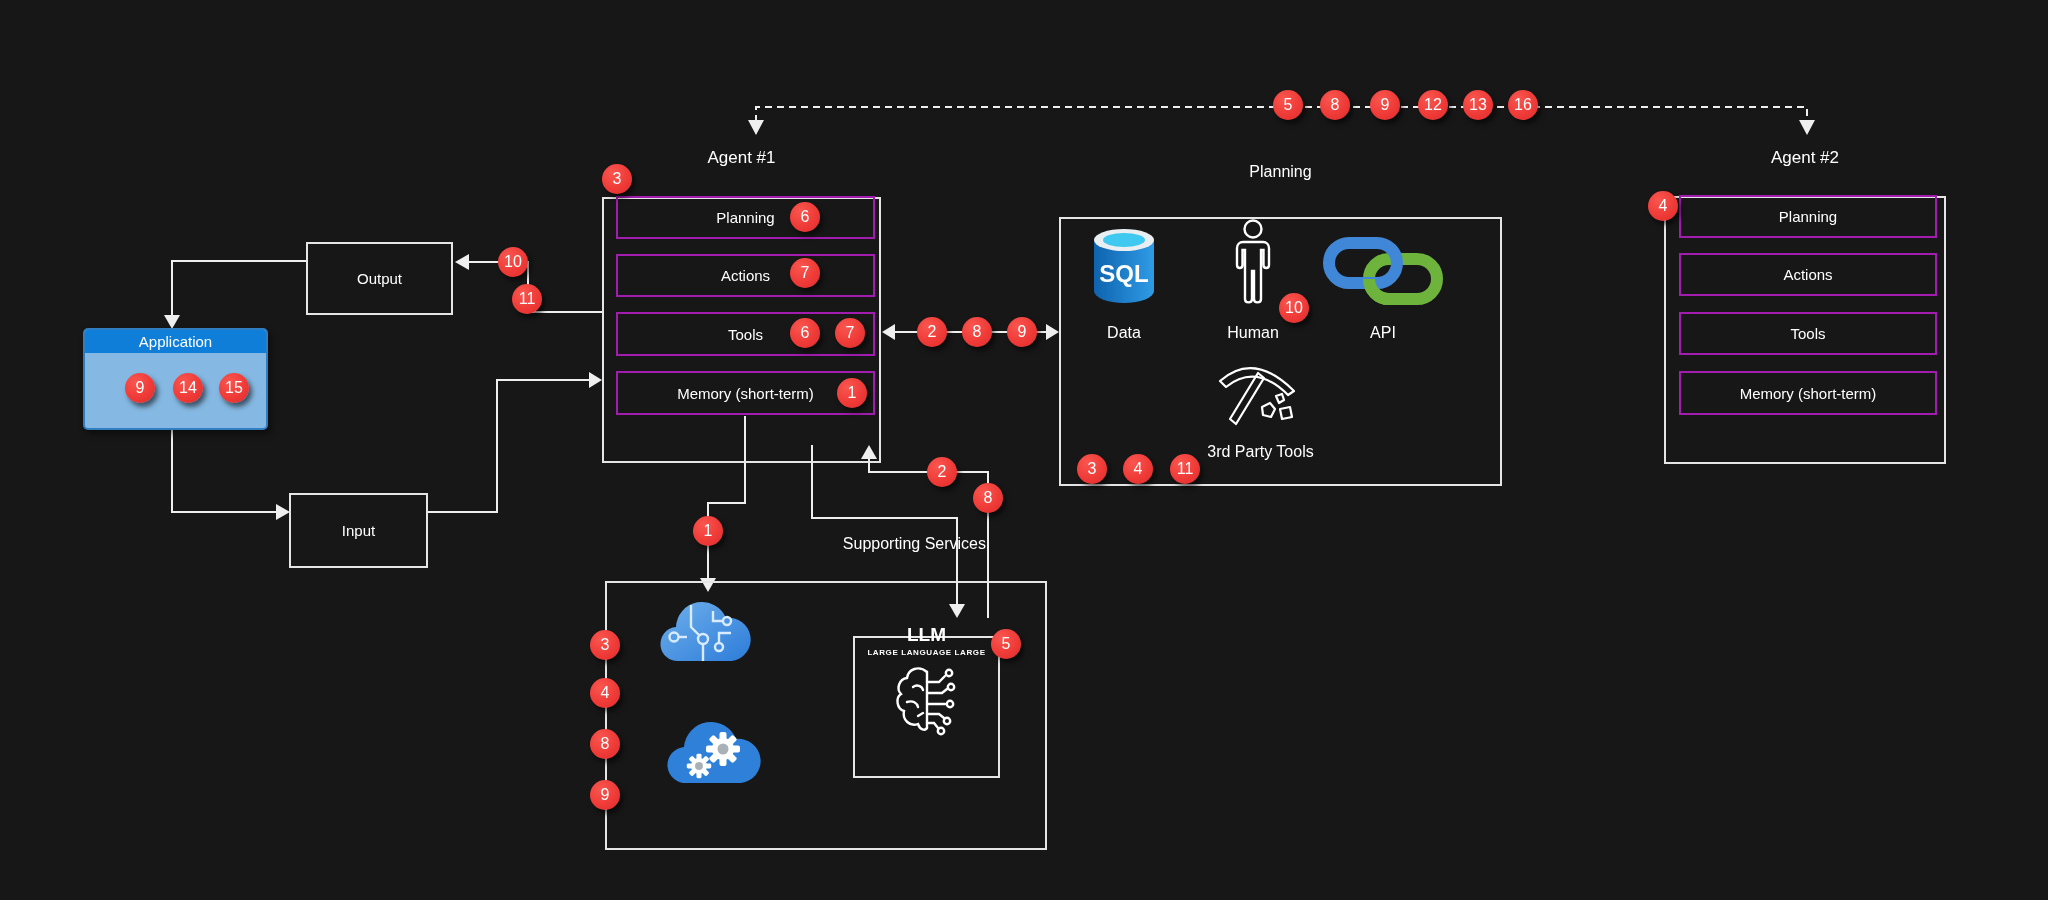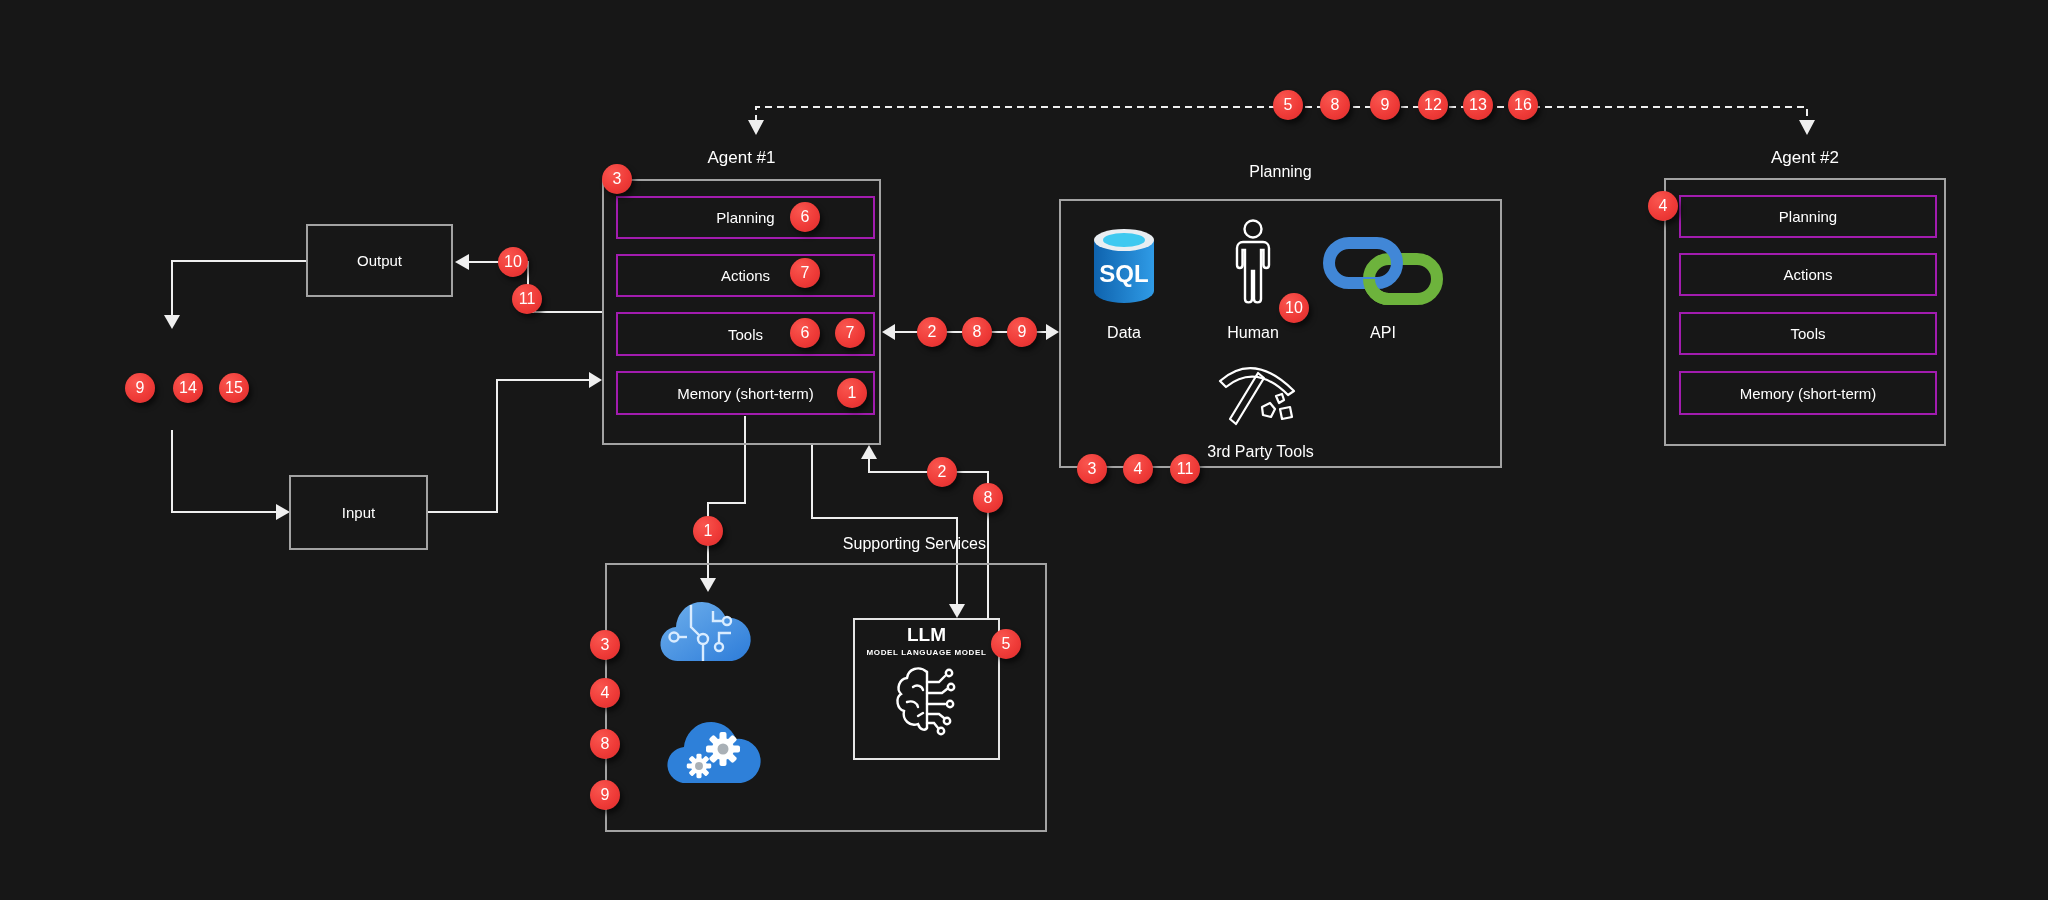--- a/index.html
+++ b/index.html
@@ -4,23 +4,23 @@
 <style>
   html,body{margin:0;padding:0;background:#0d0d0d;}
   .stage{
     position:relative;width:2048px;height:900px;overflow:hidden;
     background:#171717;color:#fff;
     font-family:"Liberation Sans", sans-serif;
   }
   .abs{position:absolute;}
   svg.wires{position:absolute;left:0;top:0;}
   .box{
-    position:absolute;border:2px solid #a3a3a3;box-sizing:border-box;
-    display:flex;align-items:center;justify-content:center;
-    font-size:15px;color:#fff;background:transparent;
+    position:absolute;border:2px solid #e5e5e5;box-sizing:border-box;
+    display:flex;align-items:center;justify-content:center;
+    font-size:15px;color:#fff;background:transparent;margin-top:18px;
   }
   .rowbox{
     position:absolute;border:2px solid #a21caf;box-sizing:border-box;
     display:flex;align-items:center;justify-content:center;
     font-size:15px;color:#fff;
   }
   .title{
     position:absolute;text-align:center;font-size:17px;color:#fff;
   }
   .badge{
@@ -70,20 +70,23 @@
       <polygon points="895,324 895,340 882,332"></polygon>
       <polygon points="1046,324 1046,340 1059,332"></polygon>
       <polygon points="700,578 716,578 708,592"></polygon>
       <polygon points="949,604 965,604 957,618"></polygon>
       <polygon points="861,459 877,459 869,445"></polygon>
     </g>
   </svg>
 
   <div class="box" style="left:306px;top:224px;width:147px;height:73px">Output</div>
 
+  <div class="app">
+    <div class="app-header">Application</div>
+  </div>
 
   <div class="box" style="left:289px;top:475px;width:139px;height:75px">Input</div>
 
   <div class="title" style="left:602px;top:148px;width:279px">Agent #1</div>
   <div class="box" style="left:602px;top:179px;width:279px;height:266px"></div>
   <div class="rowbox" style="left:616px;top:196px;width:259px;height:43px">Planning</div>
   <div class="rowbox" style="left:616px;top:254px;width:259px;height:43px">Actions</div>
   <div class="rowbox" style="left:616px;top:312px;width:259px;height:44px">Tools</div>
   <div class="rowbox" style="left:616px;top:371px;width:259px;height:44px">Memory (short-term)</div>
 
@@ -184,21 +187,21 @@
           <rect x="-17" y="-3.5" width="34" height="7" rx="2"></rect>
         </g>
       </g>
       <circle r="11" fill="#fff"></circle>
         <circle r="5.5" fill="#a9b0b6"></circle>
     </g>
   </svg>
 
   <div class="box" style="left:853px;top:618px;width:147px;height:142px;border-color:#e5e5e5"></div>
   <div class="llm-title">LLM</div>
-  <div class="llm-sub">MODEL LANGUAGE MODEL</div>
+  <div class="llm-sub">LARGE LANGUAGE LARGE</div>
   <svg class="abs" style="left:889px;top:660px" width="76" height="84" viewBox="0 0 76 84">
     <g stroke="#fff" stroke-width="2.4" fill="none" stroke-linecap="round">
       <path d="M38 12 V68"></path>
       <path d="M38 12 C30 5 19 9 18 18 C10 19 7 29 12 34 C6 38 8 49 15 51 C13 60 21 67 29 64 C31 70 36 71 38 68"></path>
       <path d="M24 27 C28 24 33 26 34 30"></path>
       <path d="M18 42 C24 40 28 43 29 47"></path>
       <path d="M29 56 L34 53"></path>
       <path d="M38 22 H50 L56 16"></path>
         <circle cx="60" cy="13" r="3.2"></circle>
       <path d="M38 33 H53 L58 29"></path>

